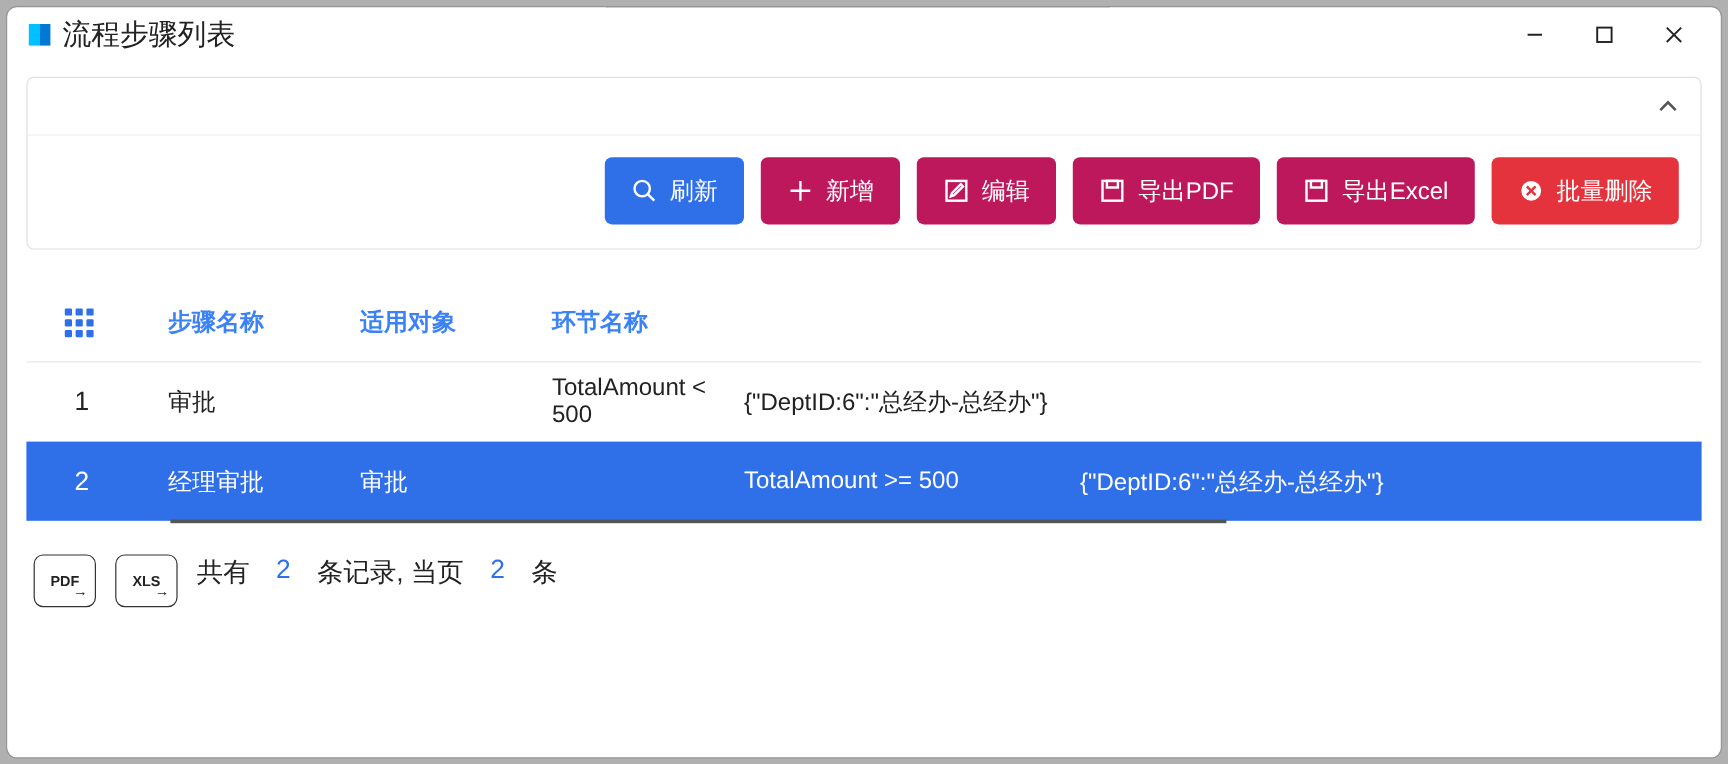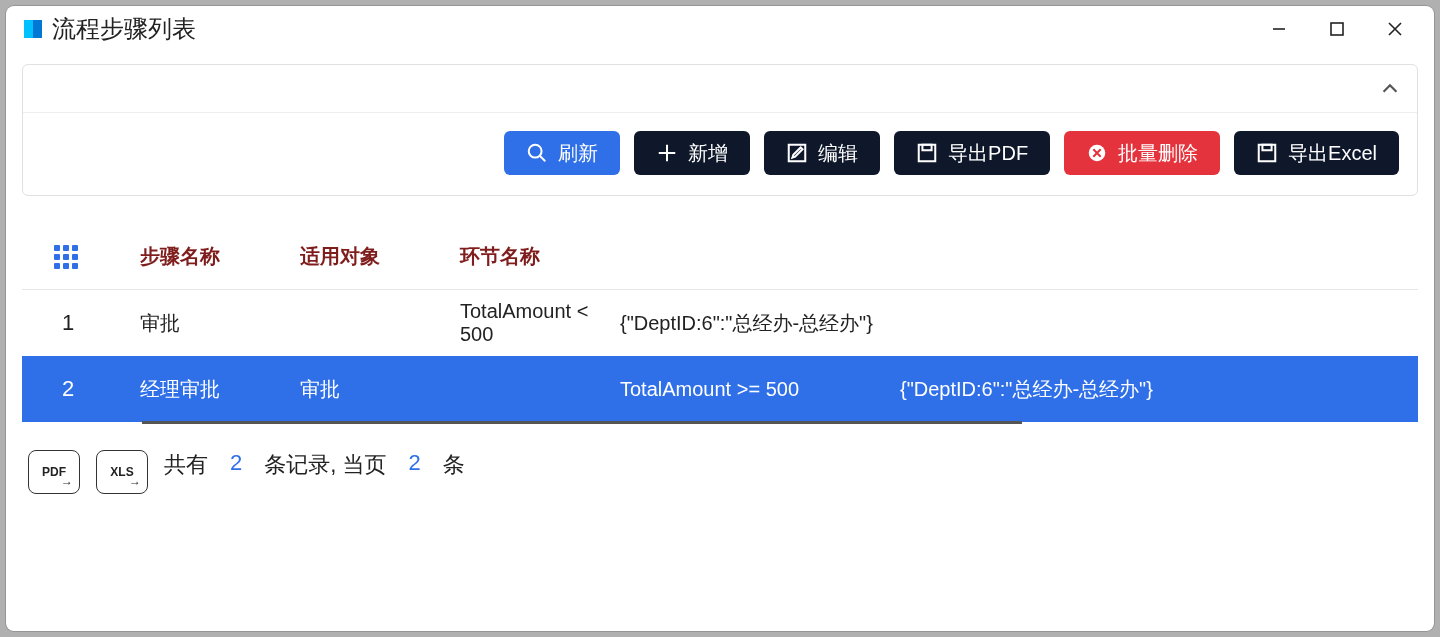--- a/index.html
+++ b/index.html
@@ -22,30 +22,30 @@
   .winbtn { width: 58px; height: 40px; display: flex; align-items: center; justify-content: center; }
   .winbtn svg { width: 16px; height: 16px; stroke: #222; fill: none; stroke-width: 1.6; }
 
   
   .content { padding: 12px 16px 16px 16px; }
   .panel { border: 1px solid #e0e0e0; border-radius: 6px; background: #fff; }
   .panel-head { height: 48px; display: flex; align-items: center; justify-content: flex-end; padding: 0 16px; border-bottom: 1px solid #eee; }
   .panel-head .chev { width: 22px; height: 22px; }
   .panel-body { padding: 18px 18px 20px 18px; display: flex; justify-content: flex-end; gap: 14px; }
 
-  .btn { display: inline-flex; align-items: center; gap: 10px; padding: 0 22px; height: 44px; border-radius: 6px; color: #fff; font-size: 20px; border: none; cursor: pointer; }
+  .btn { display: inline-flex; align-items: center; gap: 10px; padding: 0 22px; height: 56px; border-radius: 6px; color: #fff; font-size: 20px; border: none; cursor: pointer; }
   .btn svg { width: 22px; height: 22px; stroke: #fff; fill: none; stroke-width: 2.2; }
   .btn.blue  { background: #2f6fe8; }
-  .btn.green { background: #0f172a; }
+  .btn.green { background: #be185d; }
   .btn.red   { background: #e5333d; }
 
   
   .tablewrap { margin-top: 28px; }
   .thead, .trow { display: grid; grid-template-columns: 100px 160px 160px 160px 280px 1fr; align-items: center; height: 66px; font-size: 20px; padding-left: 18px; }
-  .thead { color: #7f1d1d; font-weight: 600; border-bottom: 1px solid #e6e6e6; font-family: Liberation Serif, serif; }
+  .thead { color: #3b82f6; font-weight: 600; border-bottom: 1px solid #e6e6e6; font-family: Liberation Serif, serif; }
   .thead .gridicon { display: grid; grid-template-columns: repeat(3,6px); grid-template-rows: repeat(3,6px); gap: 3px; justify-content: start; margin-left: 14px; }
   .thead .gridicon span { background: #2f6fe8; width: 6px; height: 6px; border-radius: 1px; }
   .trow.normal { color: #222; }
   .trow.selected { background: #2f6fe8; color: #fff; }
   .trow .c0 { text-align: left; padding-left: 22px; font-size: 22px; }
   .scrollhint { height: 3px; background: #555; margin-left: 120px; width: 880px; margin-top: -1px; }
 
   
   .footer { display: flex; gap: 16px; margin-top: 26px; padding-left: 6px; font-size: 22px; color: #222; }
   .footer .sqbtn { width: 52px; height: 44px; border: 1.6px solid #333; border-radius: 8px; display: flex; align-items: center; justify-content: center; font-size: 12px; font-weight: 700; position: relative; }
@@ -164,33 +164,33 @@
             </svg>
           <span>编辑</span>
         </button>
         <button class="btn green">
           <svg viewBox="0 0 24 24">
               <rect x="3" y="3" width="18" height="18"></rect>
               <rect x="7" y="3" width="10" height="6"></rect>
             </svg>
           <span>导出PDF</span>
         </button>
+        <button class="btn green">
+          <svg viewBox="0 0 24 24">
+              <rect x="3" y="3" width="18" height="18"></rect>
+              <rect x="7" y="3" width="10" height="6"></rect>
+            </svg>
+          <span>导出Excel</span>
+        </button>
         <button class="btn red">
           <svg viewBox="0 0 24 24">
               <circle cx="12" cy="12" r="9" fill="#fff" stroke="none"></circle>
               <path d="M8 8 L16 16 M16 8 L8 16" stroke="#e5333d"></path>
             </svg>
           <span>批量删除</span>
-        </button>
-        <button class="btn green">
-          <svg viewBox="0 0 24 24">
-              <rect x="3" y="3" width="18" height="18"></rect>
-              <rect x="7" y="3" width="10" height="6"></rect>
-            </svg>
-          <span>导出Excel</span>
         </button>
       </div>
     </div>
 
     <div class="tablewrap">
       <div class="thead">
         <div class="gridicon">
             <span></span>
             <span></span>
             <span></span>

